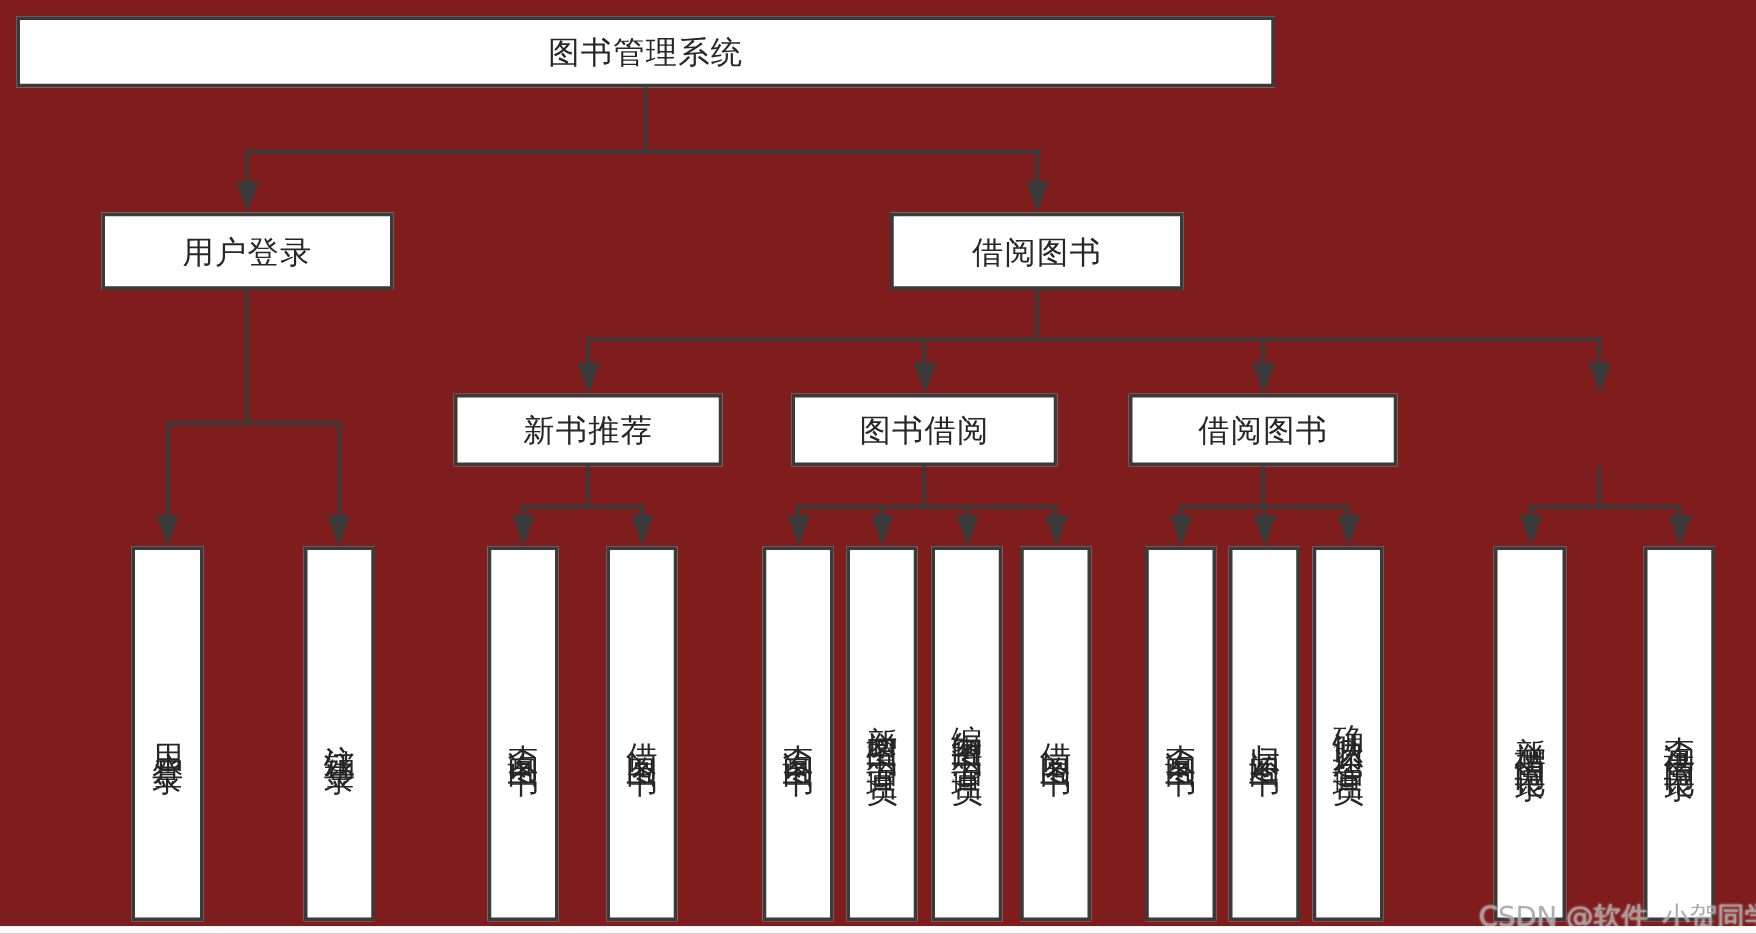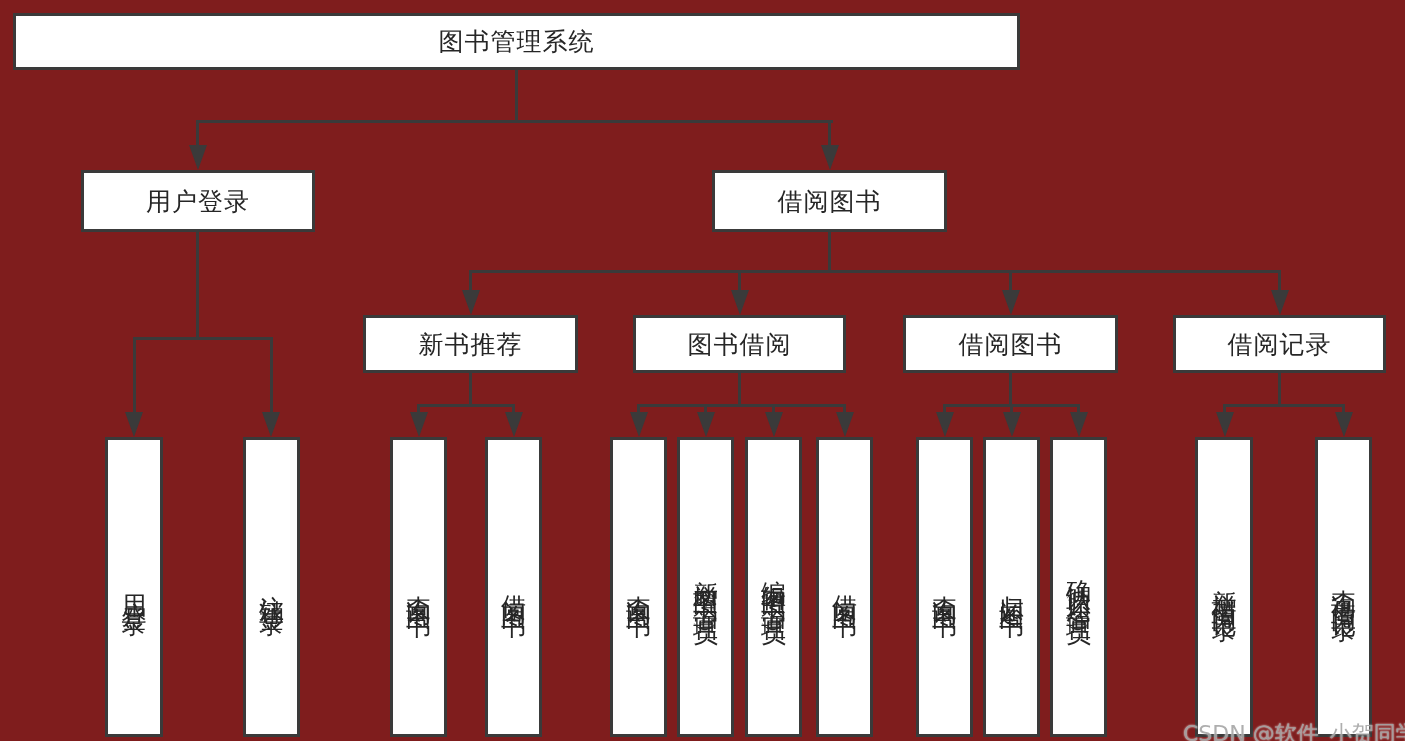--- a/index.html
+++ b/index.html
@@ -63,23 +63,20 @@
   </div>
 
   <div class="box" style="left:363px;top:315px;width:215px;height:58px">
     <span class="hlabel">新书推荐</span>
   </div>
   <div class="box" style="left:633px;top:315px;width:213px;height:58px">
     <span class="hlabel">图书借阅</span>
   </div>
   <div class="box" style="left:903px;top:315px;width:215px;height:58px">
     <span class="hlabel">借阅图书</span>
-  </div>
-  <div class="box" style="left:1173px;top:315px;width:213px;height:58px">
-    <span class="hlabel">借阅记录</span>
   </div>
 
   <div class="box vbox" style="left:105px;top:437px;width:58px;height:300px">
     <span>用户登录</span>
   </div>
   <div class="box vbox" style="left:243px;top:437px;width:57px;height:300px">
     <span>注销登录</span>
   </div>
 
   <div class="box vbox" style="left:390px;top:437px;width:57px;height:300px">

